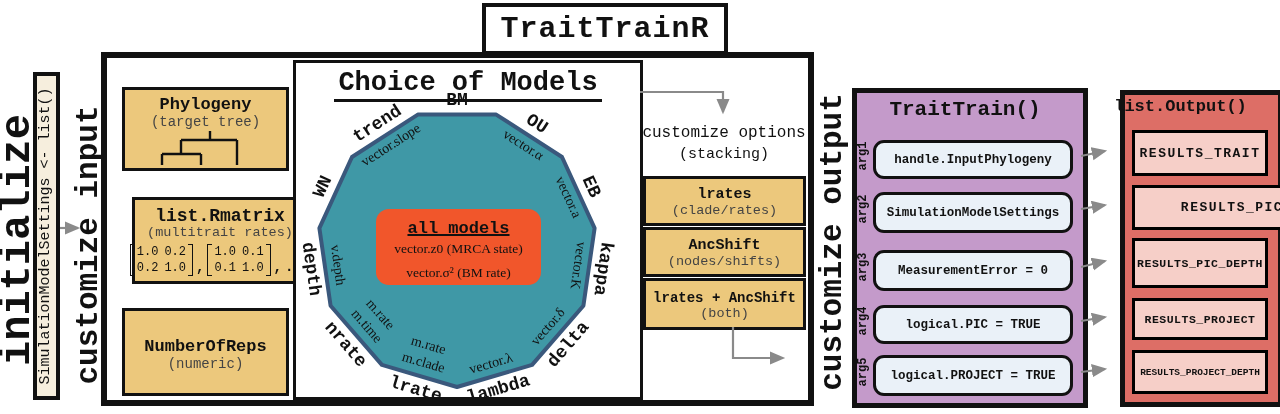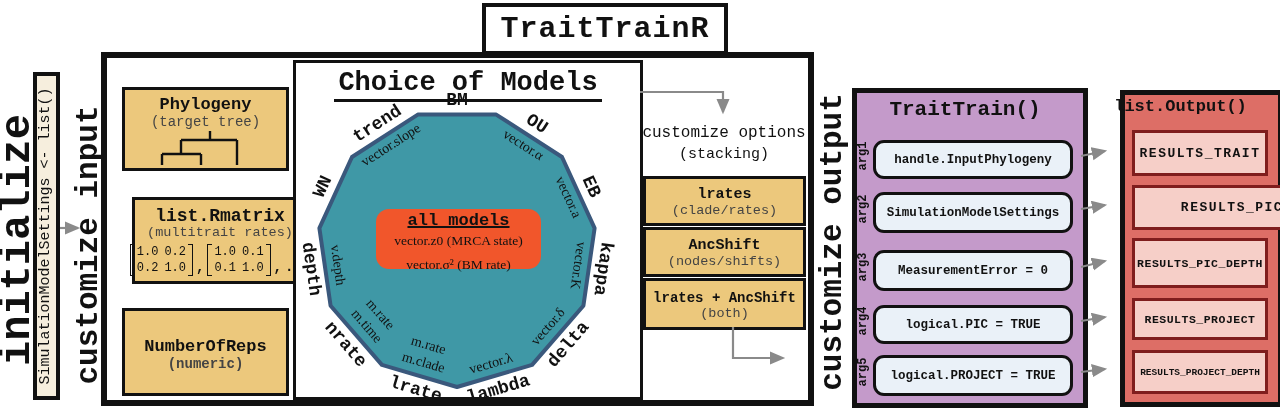--- a/index.html
+++ b/index.html
@@ -24,36 +24,36 @@
   .ybox .t{font-weight:bold;}
   .ybox .s{color:#444;}
   #in-phylo{left:122px;top:87px;width:161px;height:78px;}
   #in-phylo .t{font-size:17px;margin-top:3px;}
   #in-phylo .s{font-size:14px;}
   #in-rmat{left:120px;top:197px;width:170px;height:81px;margin-left:12px;}
   #in-rmat .t{font-size:18px;margin-top:2px;line-height:1.05;}
   #in-rmat .s{font-size:13.5px;line-height:1.1;}
   #in-reps{left:122px;top:308px;width:161px;height:82px;}
   #in-reps .t{font-size:17px;margin-top:4px;}
-  #in-reps .s{font-size:14px;font-weight:bold;}
+  #in-reps .s{font-size:14px;}
   #reps-body{font-size:16px;letter-spacing:2px;margin-top:9px;}
   
   .matrow{display:flex;align-items:flex-end;justify-content:center;gap:3px;margin-top:4px;}
   .mat{display:grid;grid-template-columns:auto auto;column-gap:6px;row-gap:4px;
        position:relative;padding:2px 7px;font-size:12px;line-height:1;}
   .mat::before,.mat::after{content:'';position:absolute;top:0;bottom:0;width:4px;}
   .mat::before{left:0;border:1.8px solid #111;border-right:none;}
   .mat::after{right:0;border:1.8px solid #111;border-left:none;}
   .comma{font-size:14px;font-weight:bold;padding-bottom:1px;}
   
   #choice-box{left:293px;top:60px;width:344px;height:334px;border:3.5px solid #111;background:#fff;}
   #choice-title{left:0;right:0;top:5px;text-align:center;font-size:27px;font-weight:bold;}
   #choice-title span{border-bottom:3px solid #111;padding:0 4px 1px 4px;}
   #poly-svg{left:0;top:0;}
-  #all-models{left:80px;top:146px;width:165px;height:60px;background:var(--orange);border-radius:13px;}
+  #all-models{left:80px;top:146px;width:165px;height:76px;background:var(--orange);border-radius:13px;}
   #all-models .t{font-size:17px;font-weight:bold;text-decoration:underline;text-decoration-thickness:2px;margin-top:5px;}
   #all-models .l{font-family:"Liberation Serif","DejaVu Serif",serif;font-size:13.5px;margin-top:3px;}
   #all-models .l2{margin-top:8px;}
   
   #opt-title{left:640px;top:124px;width:168px;text-align:center;font-size:16px;}
   #opt-sub{left:640px;top:146px;width:168px;text-align:center;font-size:15px;}
   .obox{left:643px;width:157px;border:3px solid #111;background:var(--yellow);}
   .obox .t{font-weight:bold;font-size:15px;margin-top:2px;}
   .obox .s{font-size:13.5px;color:#444;}
   #opt1{top:176px;height:44px;}
@@ -63,21 +63,21 @@
   
   #tt-box{left:852px;top:88px;width:226px;height:310px;border:5px solid #111;background:var(--purple);}
   #tt-title{left:852px;top:98px;width:226px;text-align:center;font-size:21px;font-weight:bold;}
   .argtag{position:absolute;transform:translate(-50%,-50%) rotate(-90deg);font-size:12px;font-weight:bold;white-space:nowrap;}
   .argbox{position:absolute;left:873px;width:194px;border:3px solid #111;border-radius:11px;
           background:var(--arg_fill);display:flex;align-items:center;justify-content:center;
           font-size:12.5px;font-weight:bold;}
   
   #out-box{left:1120px;top:90px;width:153px;height:307px;border:5px solid #111;background:var(--red);}
   #out-title{left:1104px;top:97px;width:153px;text-align:center;font-size:17px;font-weight:bold;}
-  .outitem{position:absolute;left:1132px;width:130px;border:3px solid #7f1d1d;background:var(--pink);
+  .outitem{position:absolute;left:1132px;width:130px;border:3px solid #000000;background:var(--pink);
            display:flex;align-items:center;justify-content:center;font-weight:bold;}
   #arrows{left:0;top:0;pointer-events:none;}
 </style>
 </head>
 <body>
 
 <div id="fig">
 
   <div class="abs" id="title-box">
     <span>TraitTrainR</span>

